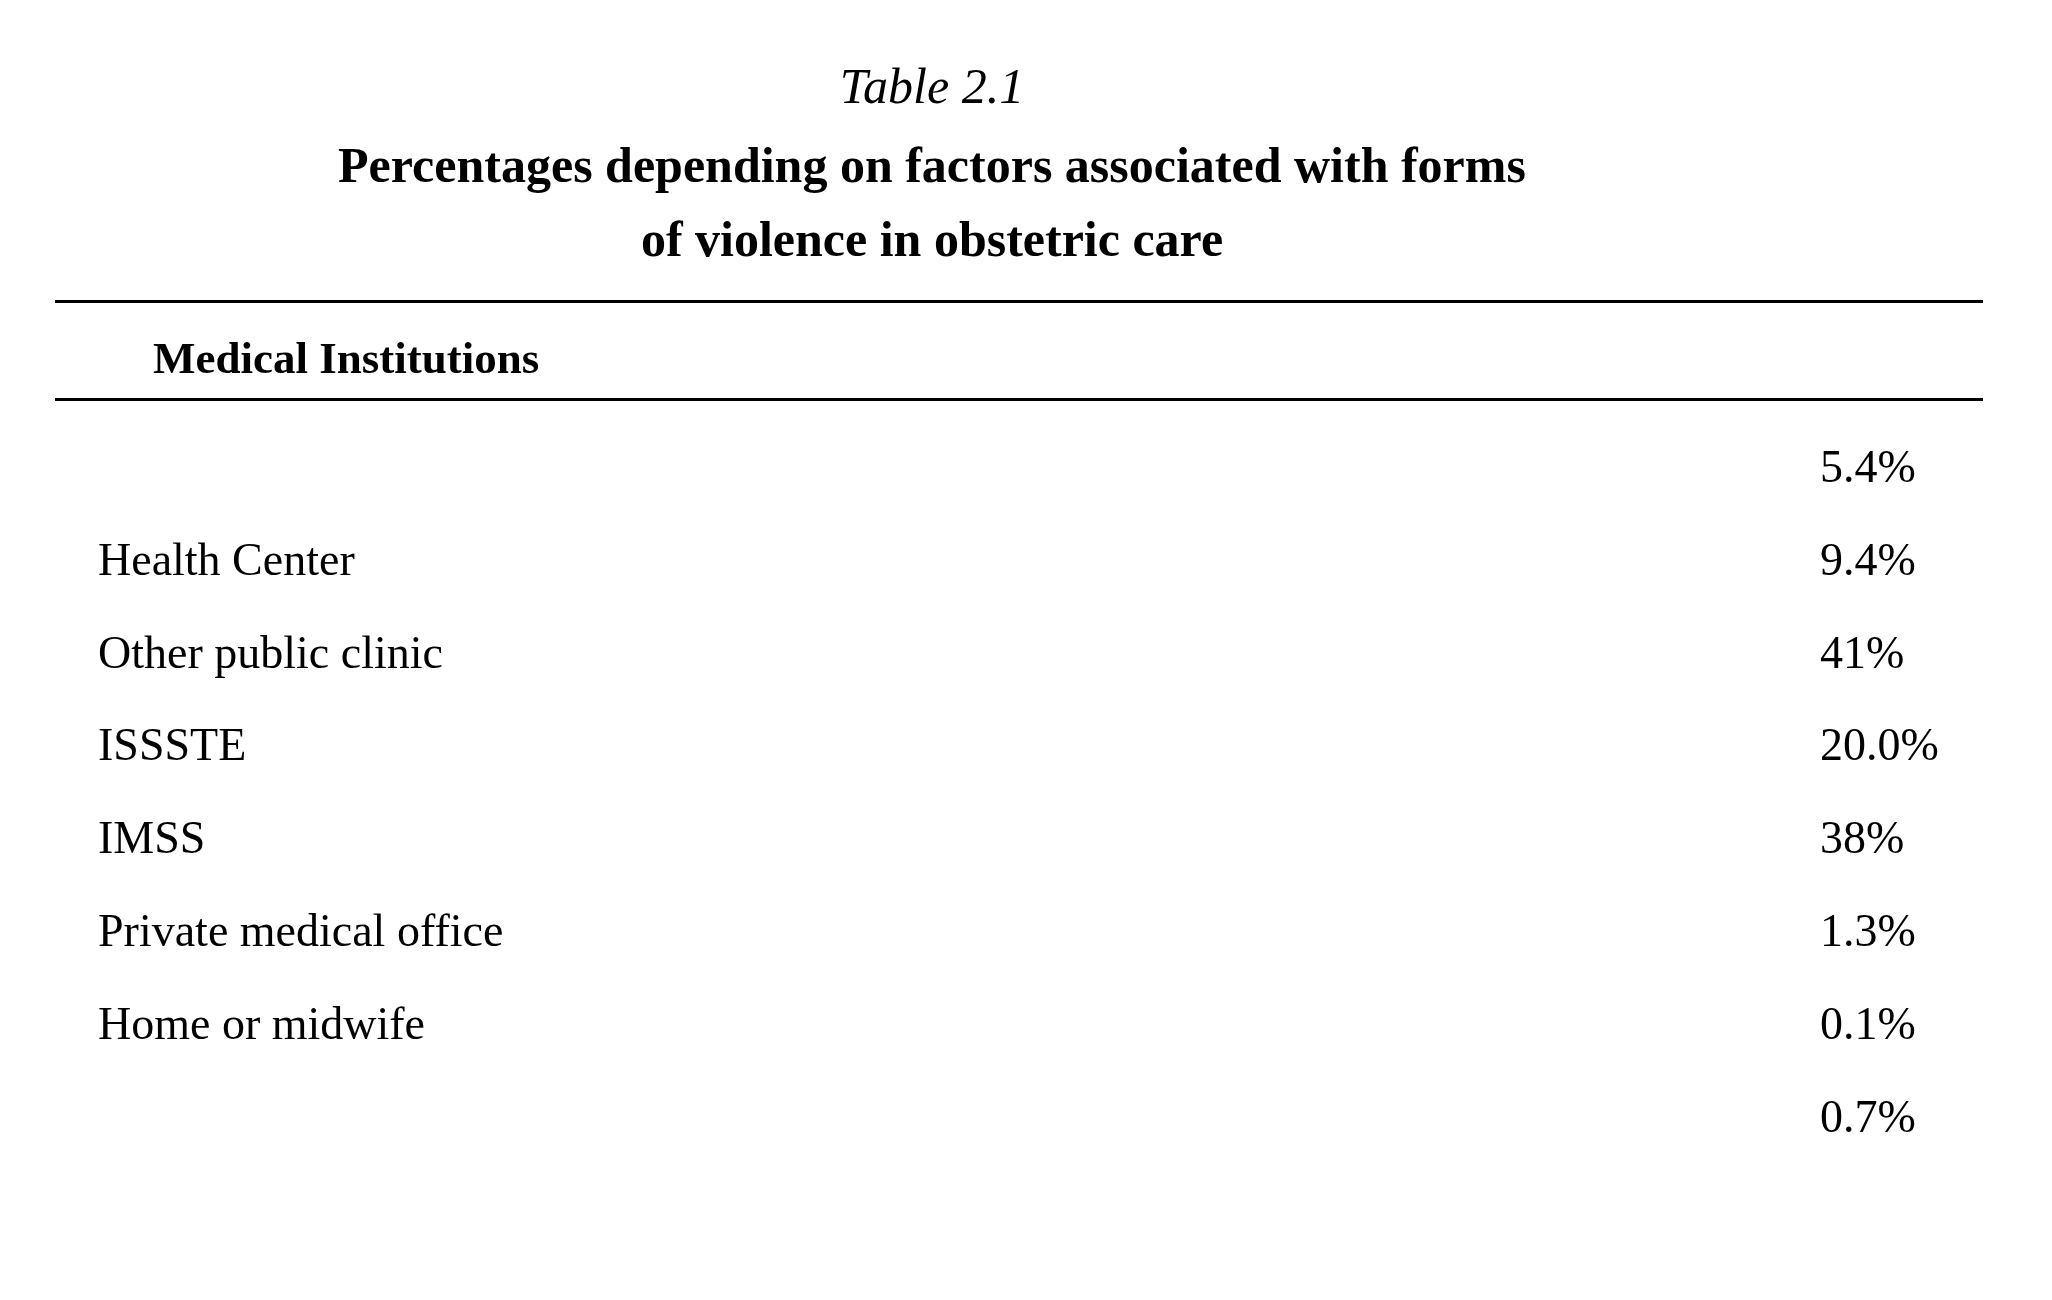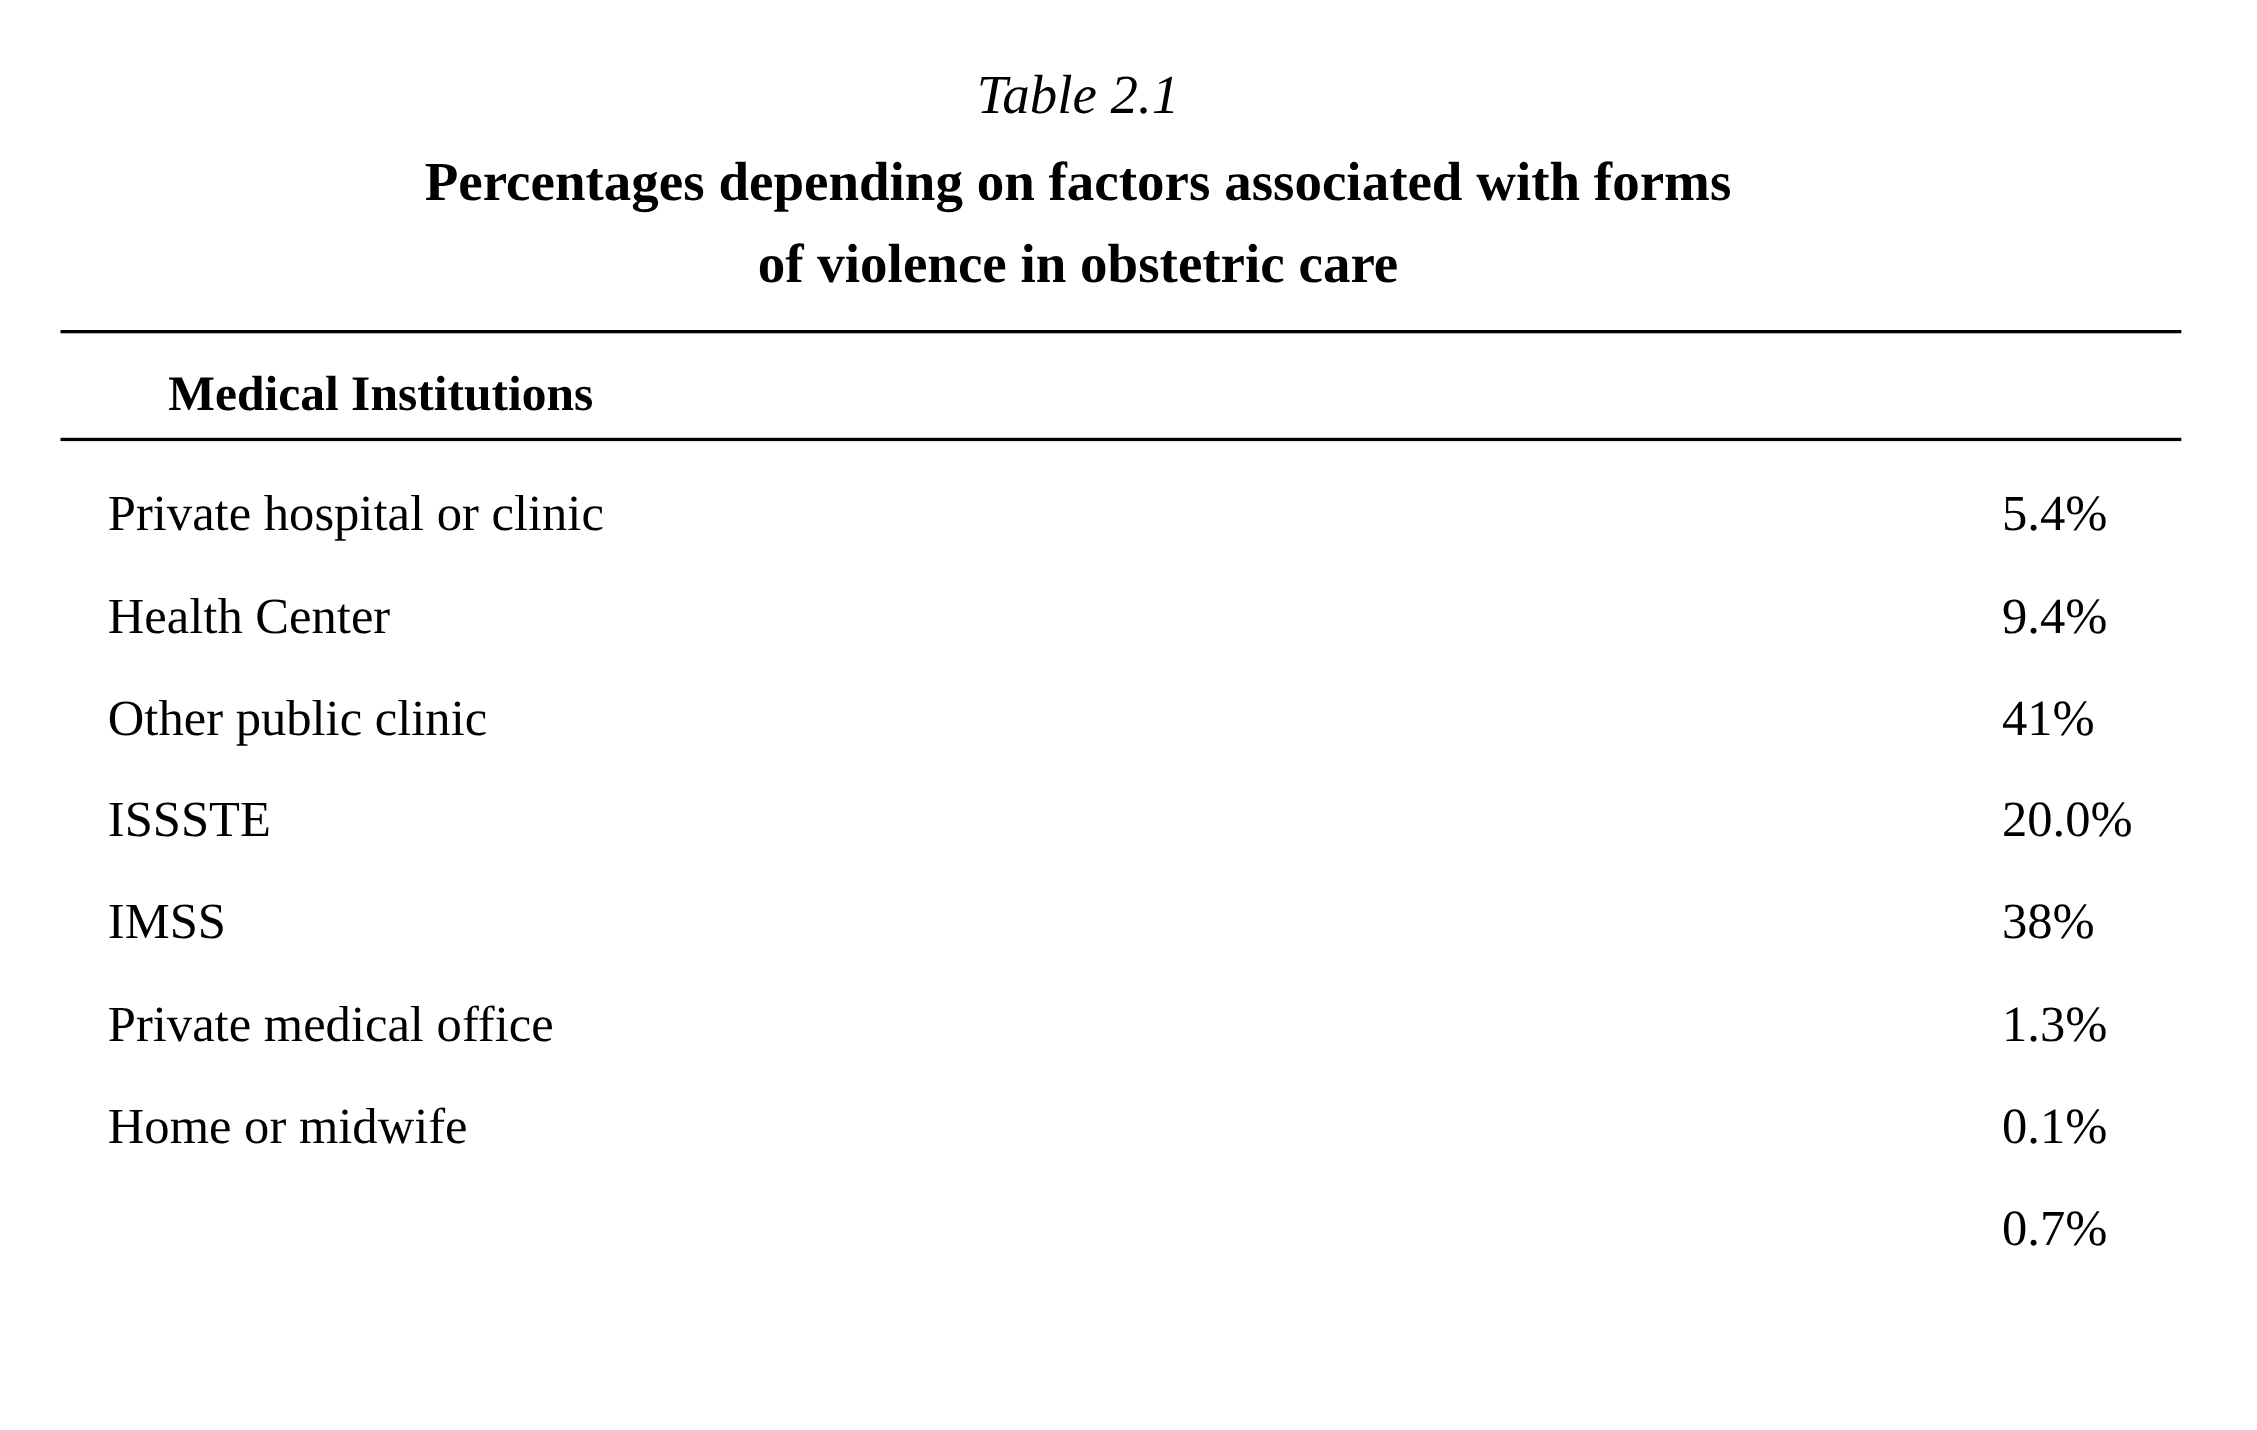--- a/index.html
+++ b/index.html
@@ -1,18 +1,18 @@
 <!DOCTYPE html>
 <html><head>
 <meta charset="utf-8">
 <style>
   html, body { margin:0; padding:0; background:#ffffff; }
   body { width:2052px; height:1300px; position:relative; overflow:hidden;
          font-family:"Liberation Serif","DejaVu Serif",serif; color:#000; }
-  .caption { position:absolute; left:0; width:1864px; text-align:center;padding-left:48px; }
+  .caption { position:absolute; left:0; width:1864px; text-align:center; }
   .tnum { top:56px; font-style:italic; font-size:50px; line-height:60px; }
   .ttl { font-weight:bold; font-size:50px; line-height:74px; }
   .ttl1 { top:128px; }
   .ttl2 { top:202px; }
   .rule { position:absolute; left:55px; width:1928px; height:3px; background:#000; }
   .rule1 { top:300px; }
   .rule2 { top:398px; }
   .hdr { position:absolute; left:153px; top:328px; font-weight:bold; font-size:45px; line-height:60px; }
   .rows { position:absolute; left:0; top:437px; width:2052px; }
   .row { position:relative; height:92.8px; }
@@ -25,21 +25,20 @@
 <div class="caption tnum">Table 2.1</div>
 <div class="caption ttl ttl1">Percentages depending on factors associated with forms</div>
 <div class="caption ttl ttl2">of violence in obstetric care</div>
 
 <div class="rule rule1"></div>
 <div class="hdr">Medical Institutions</div>
 <div class="rule rule2"></div>
 
 <div class="rows">
   <div class="row">
-    <span class="lbl">Private hospital or clinic</span>
     <span class="val">5.4%</span>
   </div>
   <div class="row">
     <span class="lbl">Health Center</span>
     <span class="val">9.4%</span>
   </div>
   <div class="row">
     <span class="lbl">Other public clinic</span>
     <span class="val">41%</span>
   </div>

